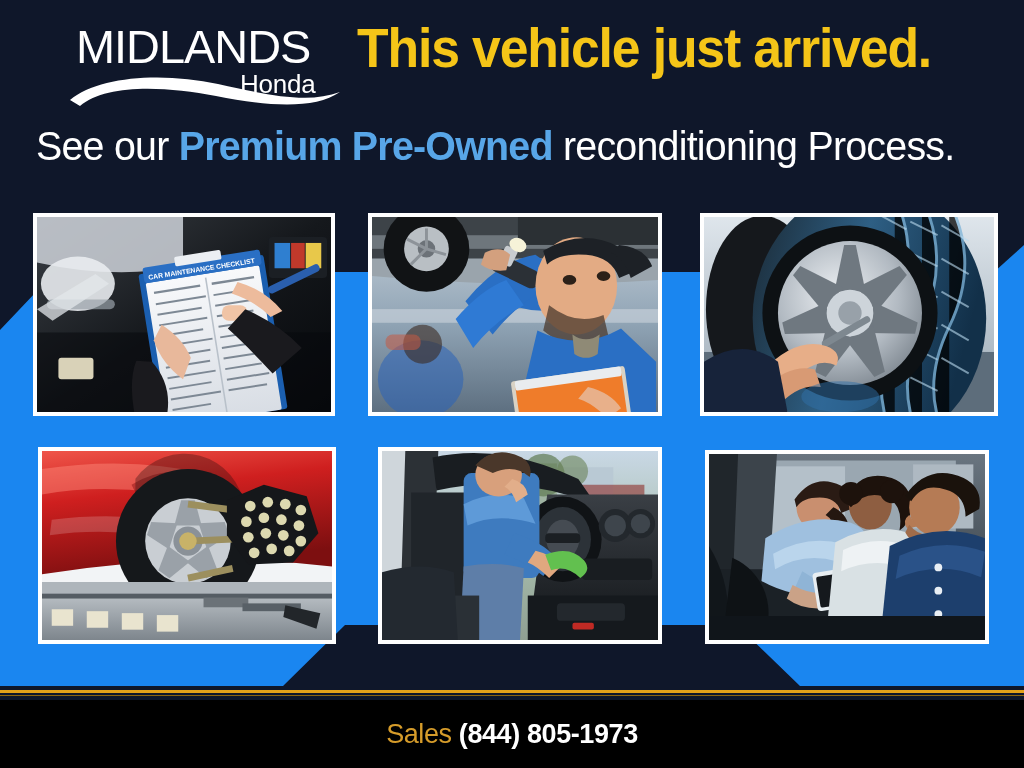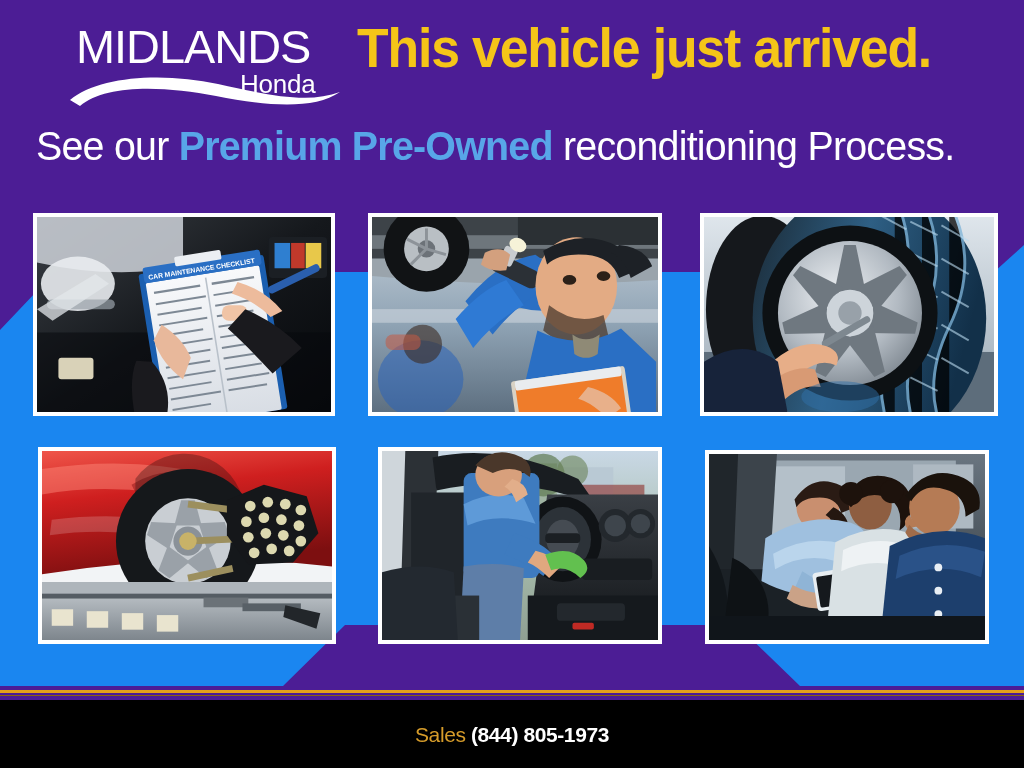--- a/index.html
+++ b/index.html
@@ -4,21 +4,21 @@
 <style>
   * { margin:0; padding:0; box-sizing:border-box; }
   html,body{ background:#000; }
   body{
     width:1024px; height:768px; overflow:hidden;
     font-family:"Liberation Sans", sans-serif;
     position:relative; background:#000;
   }
 
   
-  #ad{ position:absolute; inset:0; background:#4c1d95; overflow:hidden; }
+  #ad{ position:absolute; inset:0; background:#0f172a; overflow:hidden; }
 
   
   #bluebg{ position:absolute; left:0; top:0; width:1024px; height:768px; }
 
   
   #header{ position:absolute; left:0; top:0; width:1024px; height:200px; z-index:5; }
 
   #logo{ position:absolute; left:68px; top:22px; width:275px; height:80px; }
   #logo .logo-word{
     position:absolute; left:8px; top:-2px;
@@ -59,21 +59,21 @@
 
   
   #goldline{ position:absolute; left:0; top:690px; width:1024px; height:3px; background:#e3a21a; z-index:7; }
   #goldline2{ position:absolute; left:0; top:695px; width:1024px; height:1px; background:#8a6410; z-index:7; }
 
   #footer{
     position:absolute; left:0; top:700px; width:1024px; height:68px;
     z-index:8; display:flex; align-items:center; justify-content:center;
     gap:88px; background:#000;
   }
-  .f-item{ white-space:nowrap; font-size:21px; letter-spacing:-0.4px; line-height:1; }
+  .f-item{ white-space:nowrap; font-size:27px; letter-spacing:-0.4px; line-height:1; }
   .f-gold{ color:#d69c2a; font-weight:400; }
   .f-white{ color:#ffffff; font-weight:700; }
   .f-white-thin{ color:#ffffff; font-weight:400; }
 </style>
 </head>
 <body>
 
 <div id="ad">
 
   <svg id="bluebg" viewBox="0 0 1024 768" preserveAspectRatio="none" aria-hidden="true">

